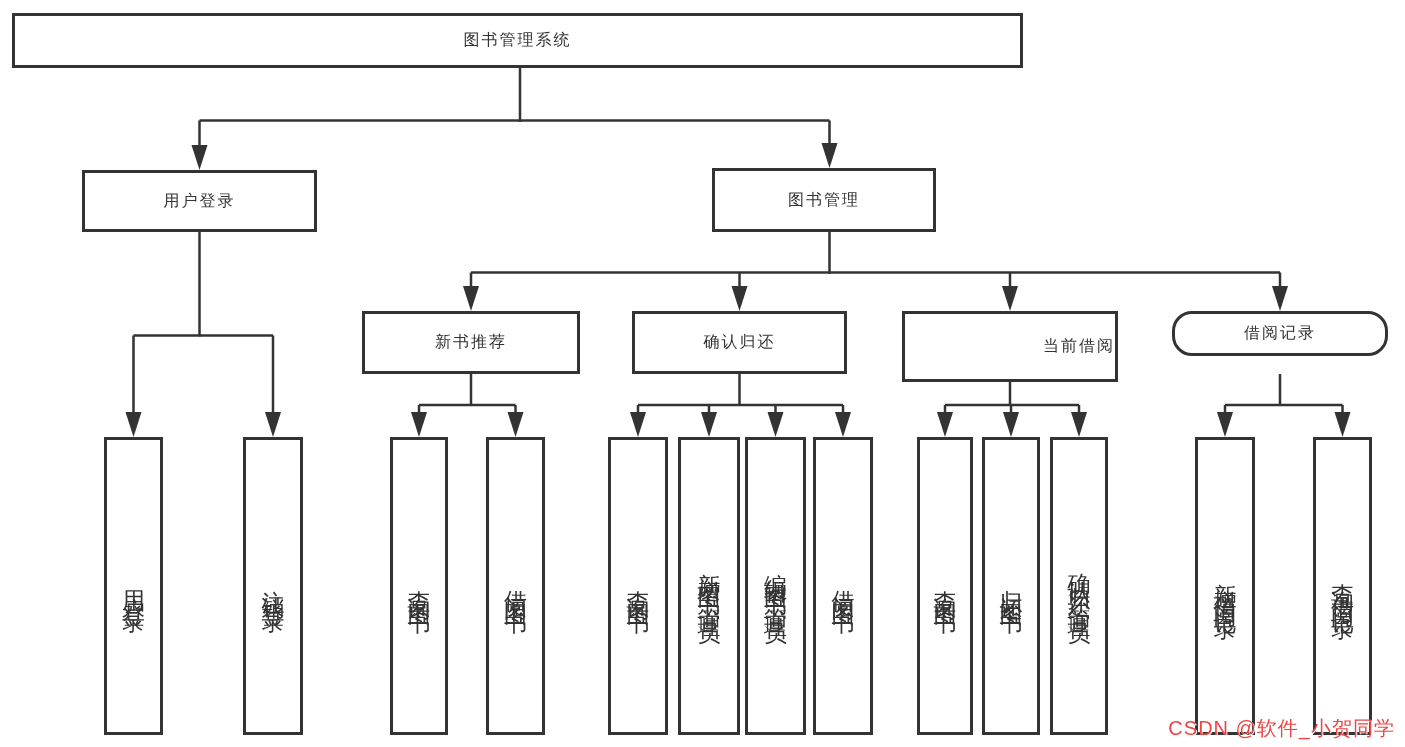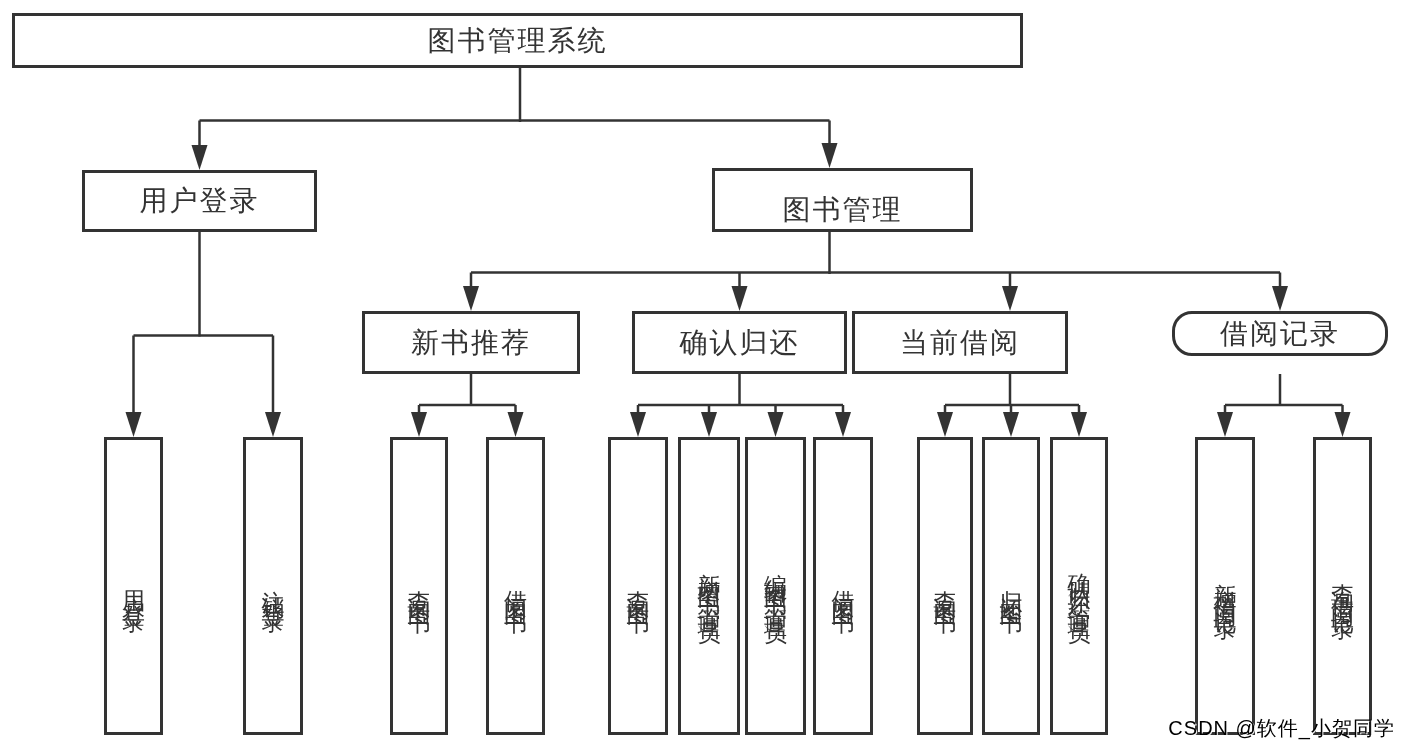--- a/index.html
+++ b/index.html
@@ -26,39 +26,39 @@
     box-sizing: border-box;
     border: 3px solid #333333;
     background: #ffffff;
     color: #333333;
     display: flex;
     align-items: center;
     justify-content: center;
     z-index: 1;
   }
   .h-label {
-    font-size: 28px;
+    font-size: 16px;
     letter-spacing: 2px;
     white-space: nowrap;
     color: #333333;
   }
   .v-label {
     writing-mode: vertical-rl;
     text-orientation: mixed;
     font-size: 23px;
     letter-spacing: 7px;
     line-height: 1;
     color: #333333;
   }
   #watermark {
     position: absolute;
     right: 10px;
     bottom: 5px;
     font-size: 20px;
-    color: #000000;
+    color: #ef4444;
     text-shadow: 1px 1px 0 rgba(255,255,255,0.9);
     letter-spacing: 1px;
     z-index: 3;
     white-space: nowrap;
   }
 </style>
 </head>
 <body>
 
 <div id="stage">
@@ -129,31 +129,31 @@
     </g>
   </svg>
 
   <div class="node" style="left:12px; top:13px; width:1011px; height:55px;">
     <span class="h-label">图书管理系统</span>
   </div>
 
   <div class="node" style="left:82px; top:170px; width:235px; height:62px;">
     <span class="h-label">用户登录</span>
   </div>
-  <div class="node" style="left:712px; top:168px; width:261px; height:64px;align-items:flex-end;">
+  <div class="node" style="left:712px; top:168px; width:224px; height:64px;">
     <span class="h-label">图书管理</span>
   </div>
 
   <div class="node" style="left:362px; top:311px; width:218px; height:63px;justify-content:center;">
     <span class="h-label">新书推荐</span>
   </div>
   <div class="node" style="left:632px; top:311px; width:215px; height:63px;">
     <span class="h-label">确认归还</span>
   </div>
-  <div class="node" style="left:852px; top:311px; width:216px; height:63px;">
+  <div class="node" style="left:902px; top:311px; width:216px; height:71px;justify-content:flex-end;">
     <span class="h-label">当前借阅</span>
   </div>
   <div class="node" style="left:1172px; top:311px; width:216px; height:45px;border-radius:20px;">
     <span class="h-label">借阅记录</span>
   </div>
 
   <div class="node" style="left:104px; top:437px; width:59px; height:298px;">
     <span class="v-label">用户登录</span>
   </div>
   <div class="node" style="left:243px; top:437px; width:60px; height:298px;">

